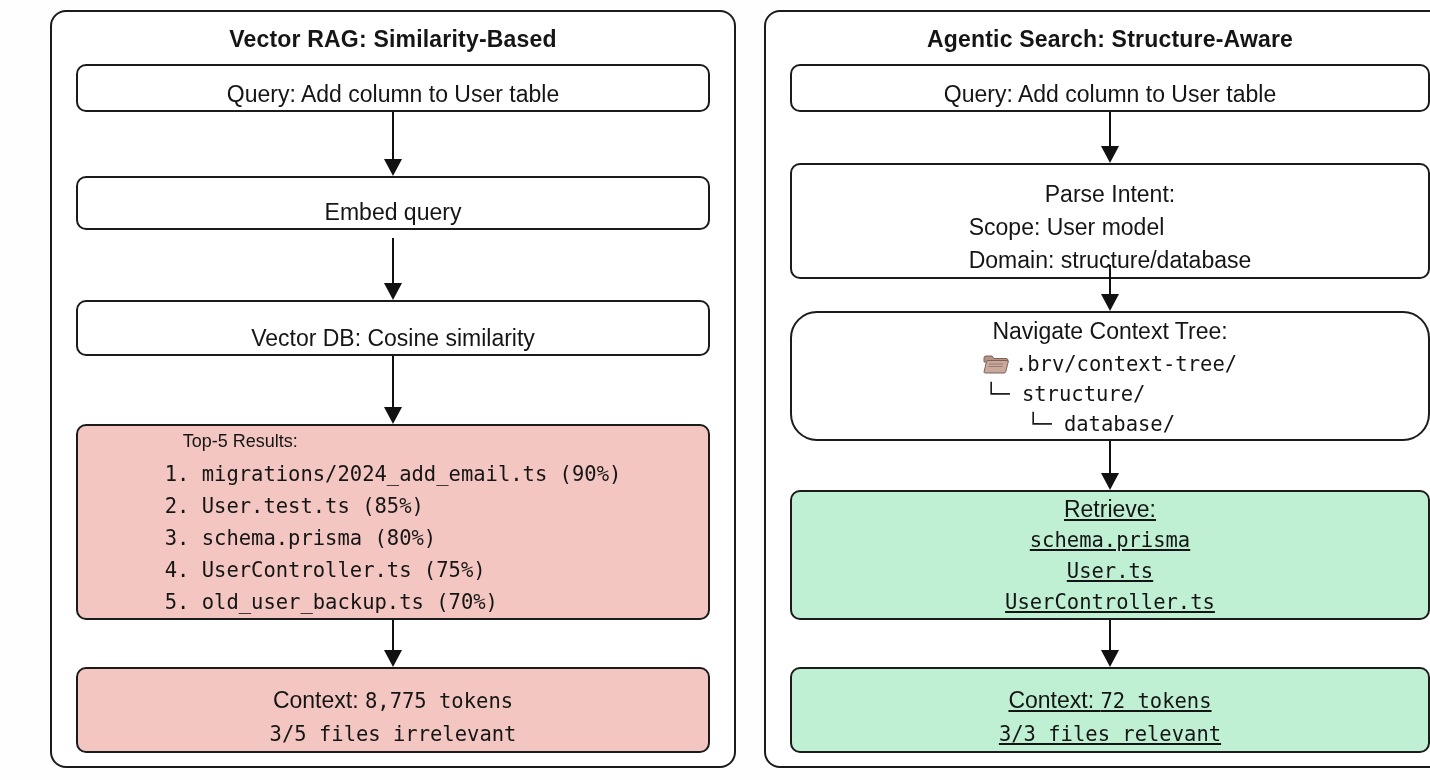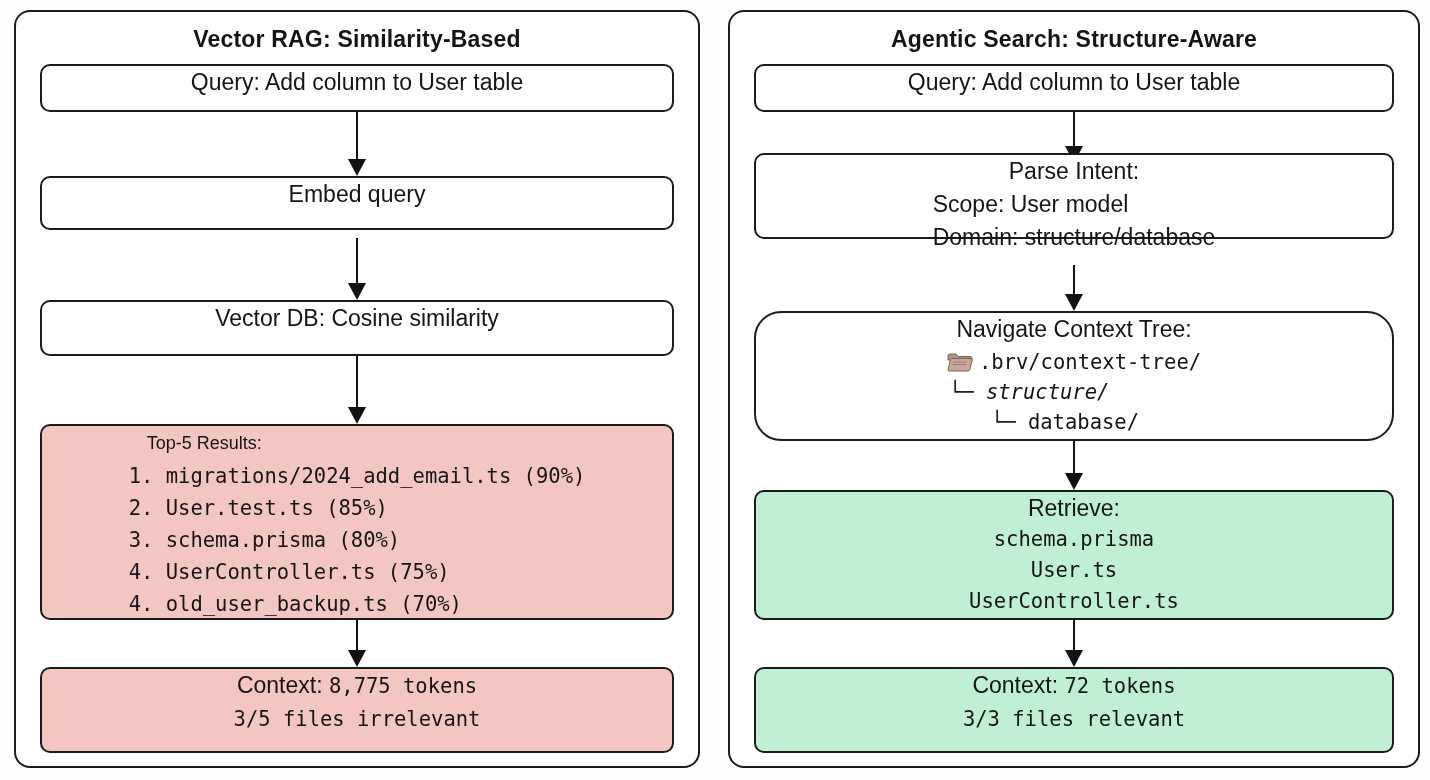--- a/index.html
+++ b/index.html
@@ -6,20 +6,21 @@
   html, body { width: 1430px; height: 780px; background: #fefefe; overflow: hidden; }
   body { font-family: "Liberation Sans", sans-serif; color: #151515; position: relative; }
 
   .panel {
     position: absolute;
     top: 10px;
     height: 758px;
     background: #ffffff;
     border: 2.5px solid #1b1b1b;
     border-radius: 16px;
+    margin-left: 36px;
   }
   .panel.left  { left: 14px;  width: 686px; }
   .panel.right { left: 728px; width: 692px; }
 
   .panel-title {
     position: absolute;
     top: 14px; left: 0; right: 0;
     text-align: center;
     font-size: 23px;
     font-weight: bold;
@@ -27,28 +28,28 @@
   }
 
   .box {
     position: absolute;
     left: 24px; right: 24px;
     background: #ffffff;
     border: 2px solid #1b1b1b;
     border-radius: 10px;
     display: flex;
     flex-direction: column;
-    justify-content: flex-start;
+    justify-content: flex-end;
     align-items: center;
     font-size: 23px;
     line-height: 32px;
     text-align: center;
   }
   .box.pink  { background: var(--pink); }
-  .box.green { background: var(--green); }
+  .box.green { background: var(--green); text-decoration: underline; }
 
   .mono { font-family: "DejaVu Sans Mono", monospace; font-size: 20.5px; }
 
   
   .arrow {
     position: absolute;
     left: 50%;
     transform: translateX(-50%);
     width: 20px;
     display: flex;
@@ -73,32 +74,32 @@
   .box-top5     { top: 412px; height: 196px; align-items: center; }
   .arrow-l4     { top: 608px; height: 47px; }
   .box-context  { top: 655px; height: 86px; line-height: 33px; }
 
   .top5-block { display: inline-block; text-align: left; }
   .top5-heading { font-size: 18px; line-height: 34px; margin-left: 18px; }
   .top5-item { line-height: 32px; }
 
   
   .arrow-r1     { top: 100px; height: 51px; }
-  .box-parse    { top: 141px; height: 86px; line-height: 33px; }
+  .box-parse    { top: 151px; height: 116px; line-height: 33px; }
   .arrow-r2     { top: 253px; height: 46px; }
   .box-navigate { top: 299px; height: 130px; border-radius: 27px; }
   .arrow-r3     { top: 429px; height: 49px; }
   .box-retrieve { top: 478px; height: 130px; }
   .arrow-r4     { top: 608px; height: 47px; }
 
   .parse-detail { display: inline-block; text-align: left; }
 
   .tree-block { display: inline-block; text-align: left; line-height: 30px; margin-top: 2px; }
   .tree-root { display: flex; align-items: center; gap: 6px; }
-  .tree-child1 { margin-left: 2px; font-style: italic; }
+  .tree-child1 { margin-left: 2px; }
   .tree-child2 { margin-left: 44px; }
 
   .navigate-heading, .retrieve-heading { font-size: 23px; line-height: 32px; }
   .retrieve-file { line-height: 31px; }
 
   .folder-icon-svg { width: 26px; height: 21px; display: inline-block; }
 
   .ctx-line { white-space: pre; }
 </style>
 </head>
@@ -134,21 +135,21 @@
     <div class="tip"></div>
   </div>
 
   <div class="box box-top5 pink">
     <div class="top5-block">
       <div class="top5-heading">Top-5 Results:</div>
       <div class="top5-item mono">1. migrations/2024_add_email.ts (90%)</div>
       <div class="top5-item mono">2. User.test.ts (85%)</div>
       <div class="top5-item mono">3. schema.prisma (80%)</div>
       <div class="top5-item mono">4. UserController.ts (75%)</div>
-      <div class="top5-item mono">4. old_user_backup.ts (70%)</div>
+      <div class="top5-item mono">5. old_user_backup.ts (70%)</div>
     </div>
   </div>
 
   <div class="arrow arrow-l4">
     <div class="shaft"></div>
     <div class="tip"></div>
   </div>
 
   <div class="box box-context pink">
     <div class="ctx-line"><span>Context: </span><span class="mono">8,775 tokens</span></div>

